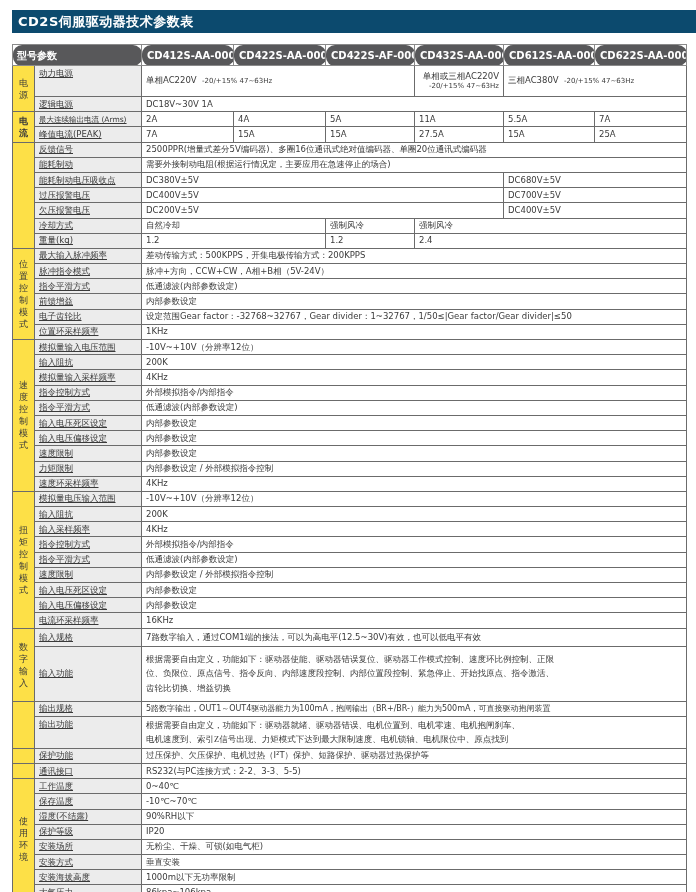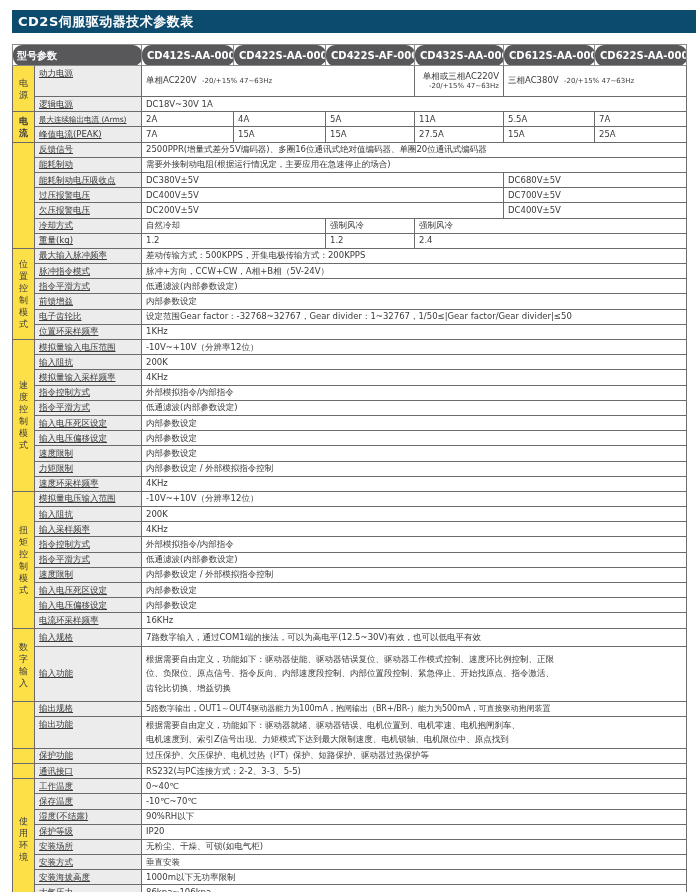--- a/index.html
+++ b/index.html
@@ -7,21 +7,21 @@
   .title-bar{position:absolute;left:12px;top:10px;width:684px;height:23px;background:#0c4a6e;}
   .title-bar span{position:absolute;left:6px;top:3px;color:#ffffff;font-weight:bold;font-size:13px;letter-spacing:0.5px;}
   table{position:absolute;left:12px;top:44px;width:674px;border-collapse:collapse;table-layout:fixed;font-size:8.5px;}
   td,th{border:1px solid #6b6b6b;padding:0 4px;height:14.2px;line-height:11px;white-space:nowrap;overflow:hidden;vertical-align:middle;text-align:left;}
   th{background:#58585a;color:#ffffff;font-weight:bold;font-size:10px;height:20px;border-color:#8a8a8a;border-radius:9px;}
   th.model{text-align:left;padding-left:5px;}
   td.grp{background:#fde047;text-align:center;white-space:normal;padding:0;line-height:12px;font-size:9px;}
   td.param{background:#ececec;text-decoration:underline;}
   td.val{background:#ffffff;}
   .small{font-size:7px;}
-  td.wrap{white-space:normal;line-height:14.5px;padding-top:1px;padding-bottom:1px;}
+  td.wrap{white-space:normal;line-height:14.5px;padding-top:1px;padding-bottom:1px;font-family:Liberation Serif, serif;}
 </style>
 </head>
 <body>
 
 <div class="title-bar">
   <span>CD2S伺服驱动器技术参数表</span>
 </div>
 
 <table>
   <colgroup>

